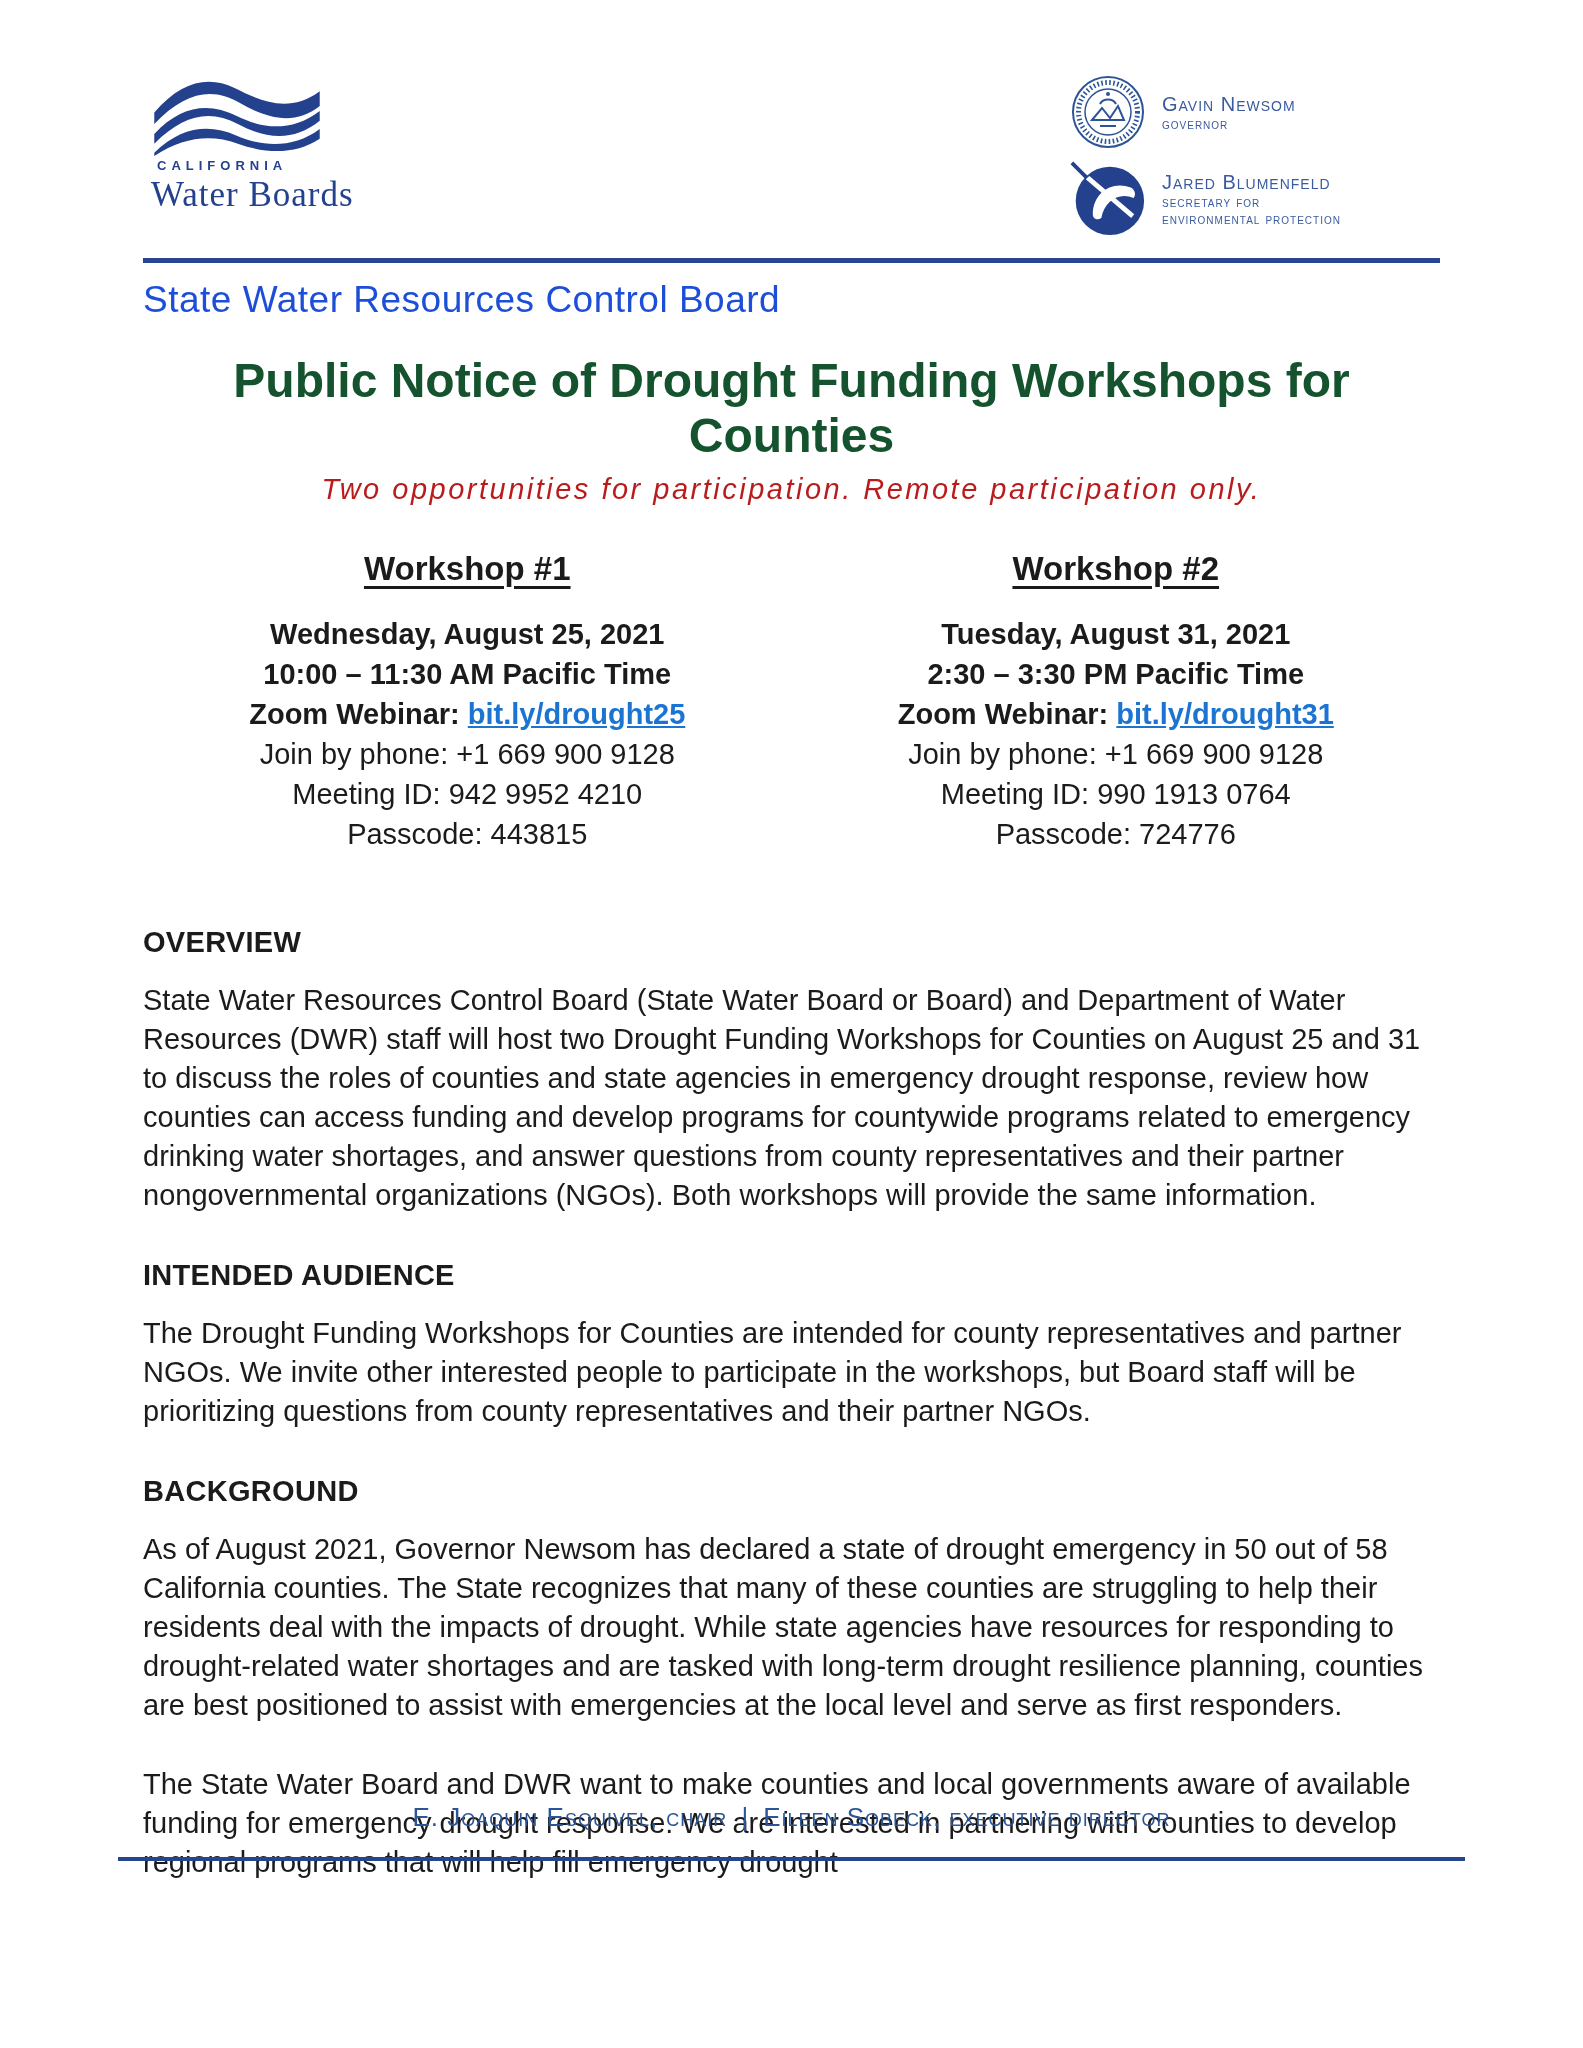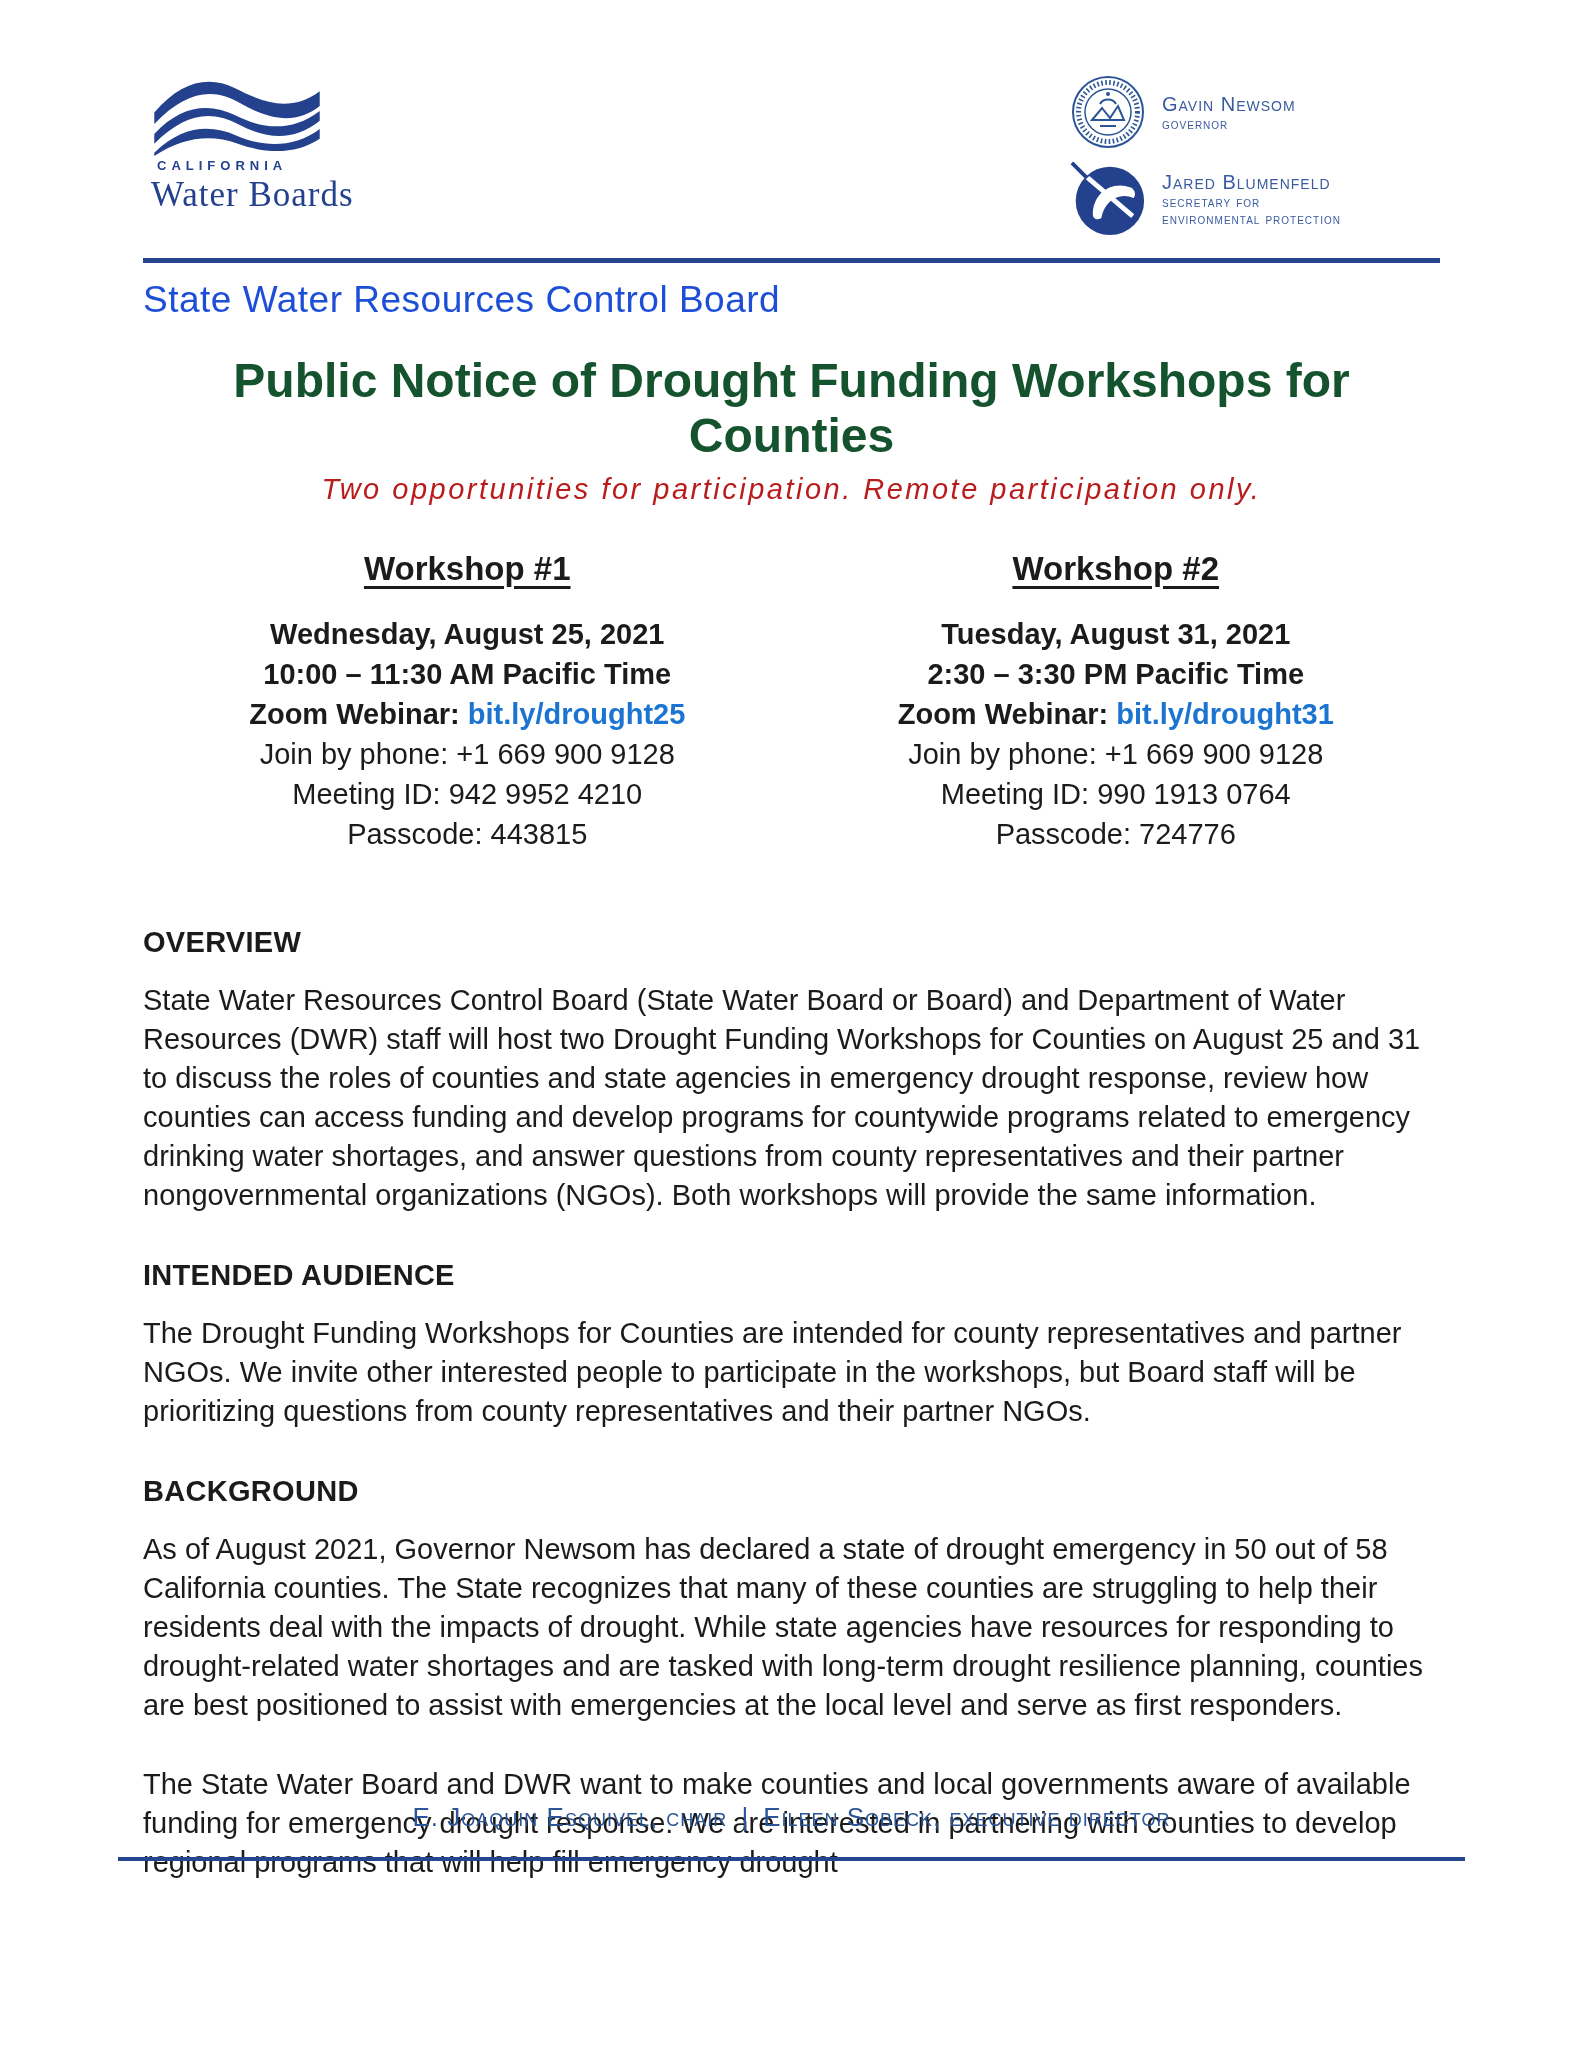--- a/index.html
+++ b/index.html
@@ -40,21 +40,21 @@
   
   .workshops { display: flex; margin-top: 44px; text-align: center; }
   .workshop { flex: 1 1 50%; }
   .ws-heading {
     font-size: 33px; font-weight: bold;
     text-decoration: underline; text-decoration-thickness: 3px; text-underline-offset: 6px;
     margin-bottom: 26px;
   }
   .ws-line { font-size: 29px; line-height: 40px; }
   .bold { font-weight: bold; }
-  .link { color: #1B74D2; font-weight: bold; cursor: pointer; }
+  .link { color: #1B74D2; font-weight: bold; text-decoration: underline; cursor: pointer; }
 
   
   .section { margin-top: 44px; }
   .section-first { margin-top: 72px; }
   .section-heading { font-size: 29px; font-weight: bold; margin: 0 0 22px 0; letter-spacing: 0.3px; }
   p.body { font-size: 29px; line-height: 39px; margin: 0 0 40px 0; }
   p.body:last-child { margin-bottom: 0; }
 
   
   .footer { position: absolute; left: 118px; right: 118px; top: 1802px; text-align: center; }

